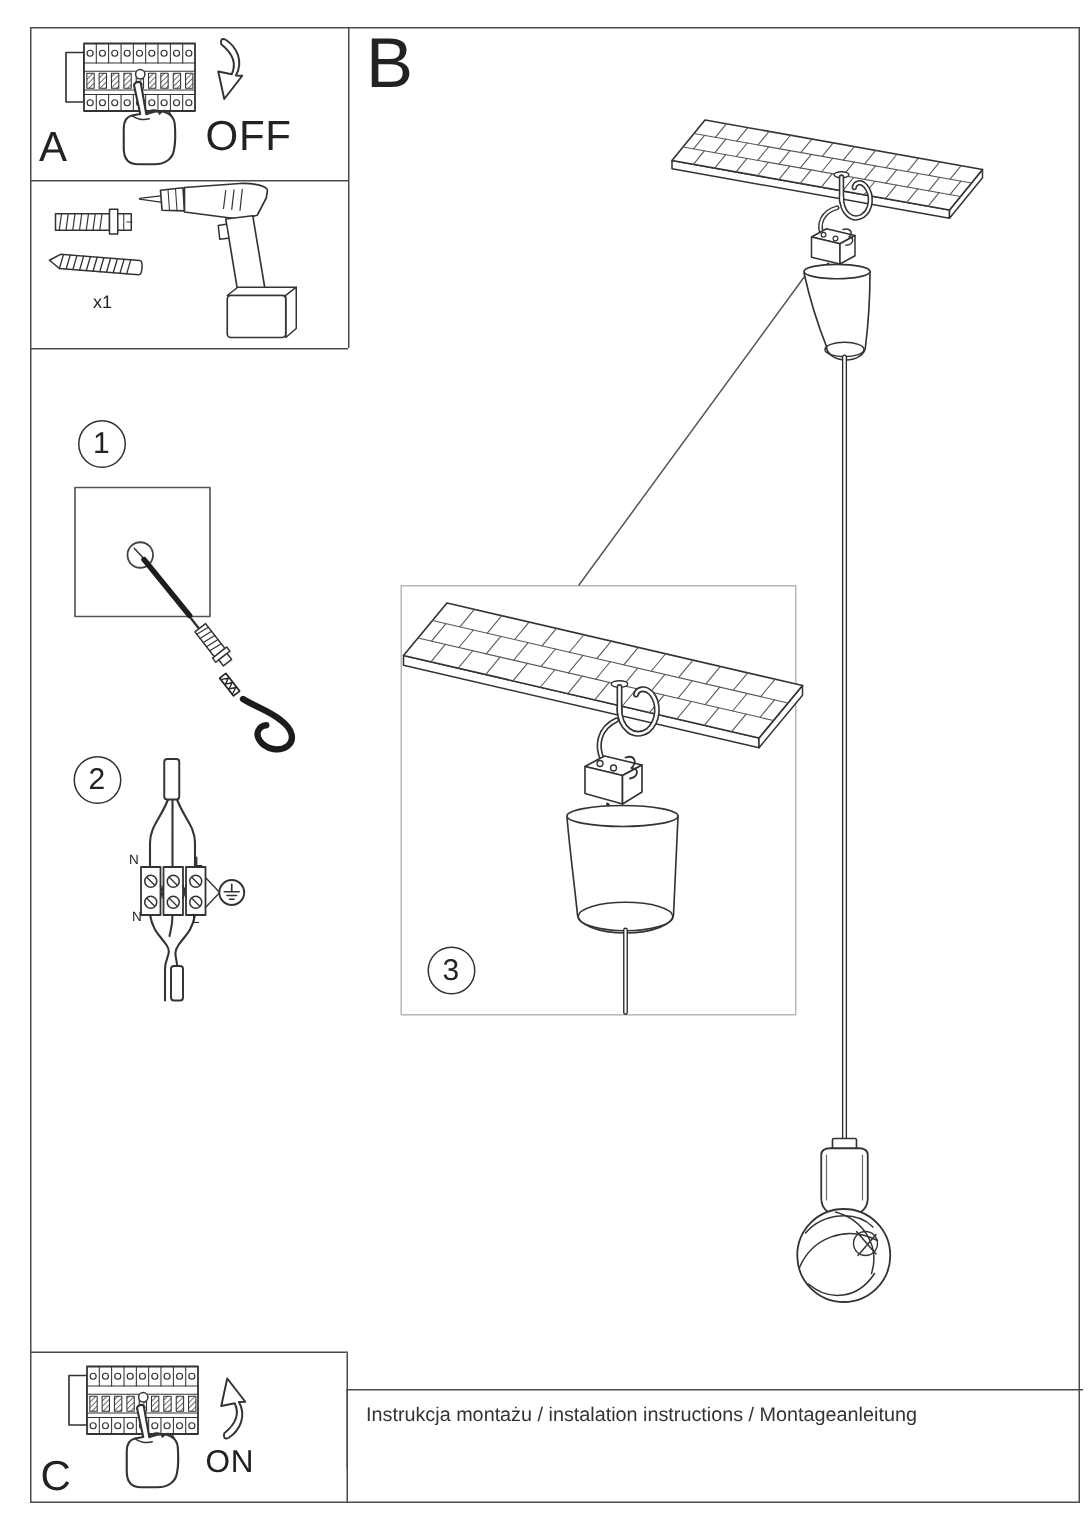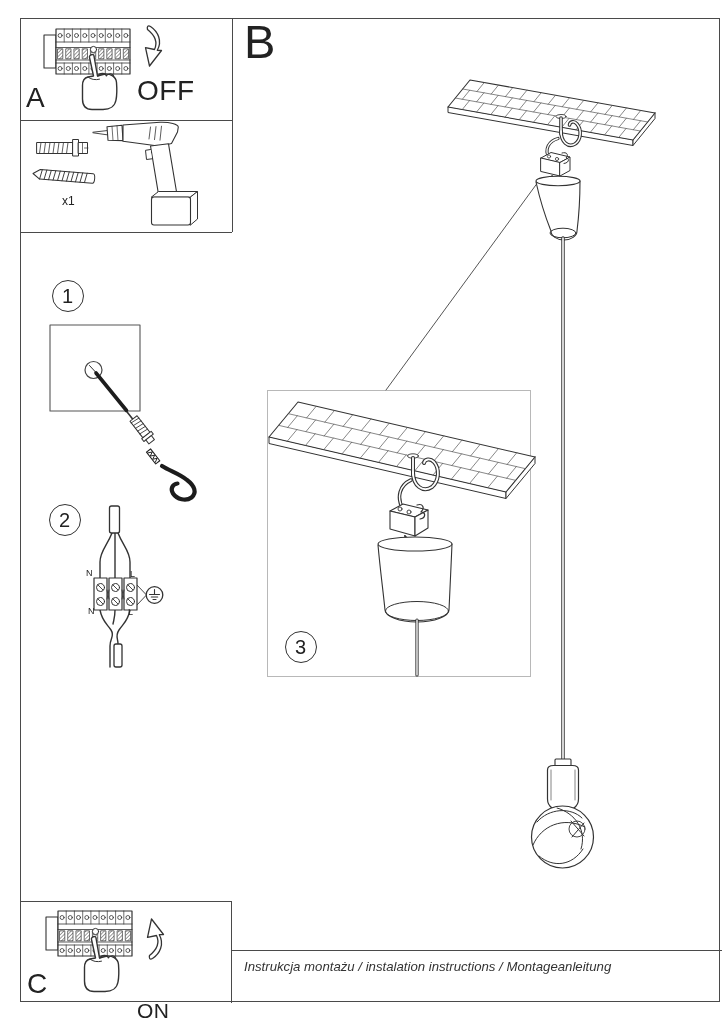--- a/index.html
+++ b/index.html
@@ -8,23 +8,23 @@
   .frame{position:absolute;left:20px;top:18px;width:700px;height:984px;
          border:1.2px solid #4a4a4a;box-sizing:border-box;}
   .divider{position:absolute;box-sizing:border-box;}
   .lbl{position:absolute;color:#222;white-space:nowrap;line-height:1;
        font-family:"Liberation Sans",sans-serif;}
   .badge{position:absolute;width:30px;height:30px;border:1.7px solid #333;
          border-radius:50%;text-align:center;line-height:30px;font-size:20px;
          color:#222;background:#fff;}
   .inset-box{position:absolute;left:267px;top:390px;width:264px;height:287px;
              border:1px solid #b8b8b8;box-sizing:border-box;background:#fff;}
-  .footer-box{position:absolute;left:231px;top:950px;width:491px;height:53px;
+  .footer-box{position:absolute;left:231px;top:926px;width:491px;height:53px;
               border-top:1px solid #4a4a4a;border-left:1px solid #4a4a4a;
-              box-sizing:border-box;padding:6px 0 0 12px;font-style:italic;}
+              box-sizing:border-box;padding:6px 0 0 12px;}
   .footer-box div{font-size:13.2px;line-height:20.4px;color:#333;}
   svg.art{position:absolute;left:0;top:0;pointer-events:none;}
   svg.art path,svg.art rect,svg.art circle,svg.art ellipse{stroke-linejoin:round;stroke-linecap:round;}
 </style>
 </head>
 <body>
 
 <div class="page">
 
   <div class="frame"></div>
@@ -275,19 +275,19 @@
   <span class="badge" style="left:51.5px;top:280px;">1</span>
   <span class="badge" style="left:48.5px;top:504px;">2</span>
   <span class="badge" style="left:284.5px;top:631px;">3</span>
 
   <span class="lbl" style="left:86px;top:569px;font-size:9px;">N</span>
   <span class="lbl" style="left:130px;top:570px;font-size:9px;">L</span>
   <span class="lbl" style="left:88px;top:607px;font-size:9px;">N</span>
   <span class="lbl" style="left:128px;top:608px;font-size:9px;">L</span>
 
   <span class="lbl" style="left:27px;top:970px;font-size:28px;">C</span>
-  <span class="lbl" style="left:137px;top:964px;font-size:21px;letter-spacing:.5px;margin-top:36px;">ON</span>
+  <span class="lbl" style="left:137px;top:964px;font-size:21px;letter-spacing:.5px;">ON</span>
 
   <div class="footer-box">
     <div>Instrukcja montażu / instalation instructions / Montageanleitung</div>
   </div>
 
 </div>
 
 </body></html>

